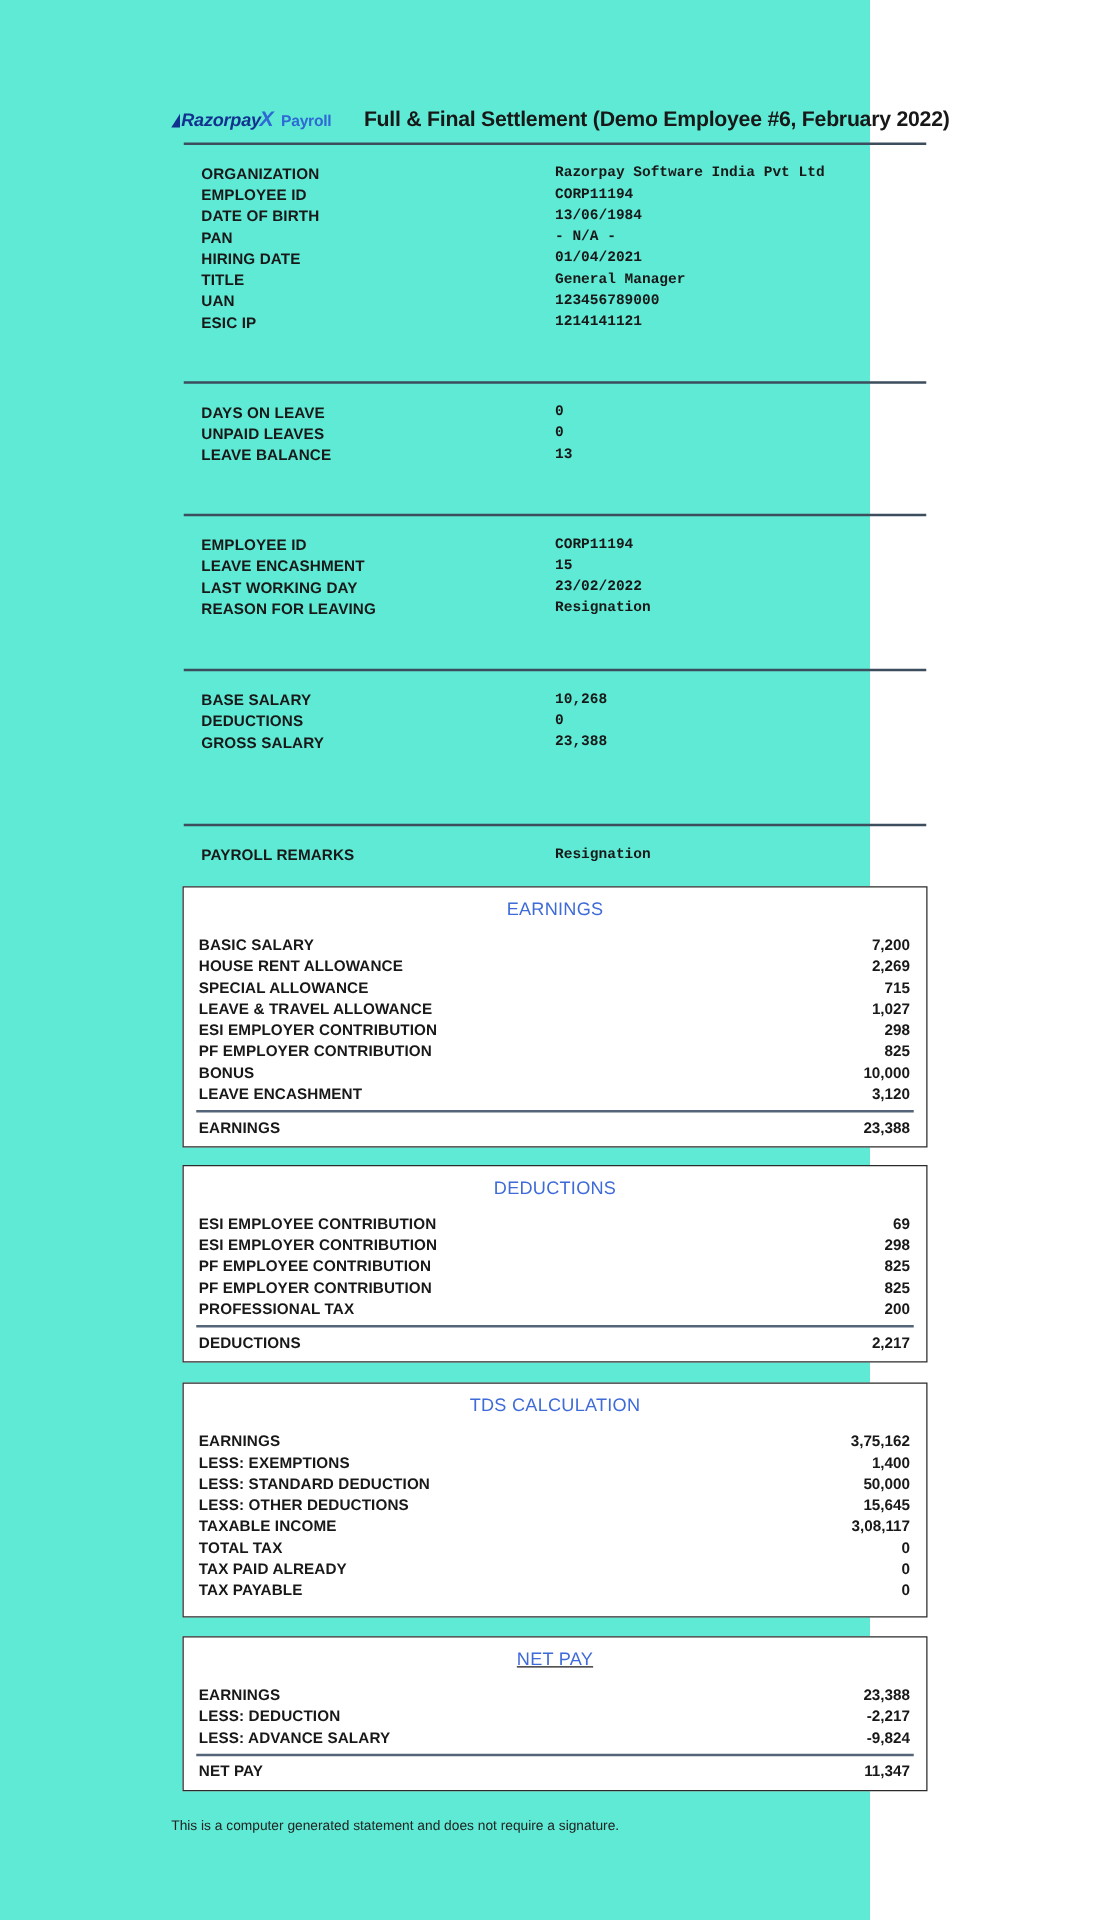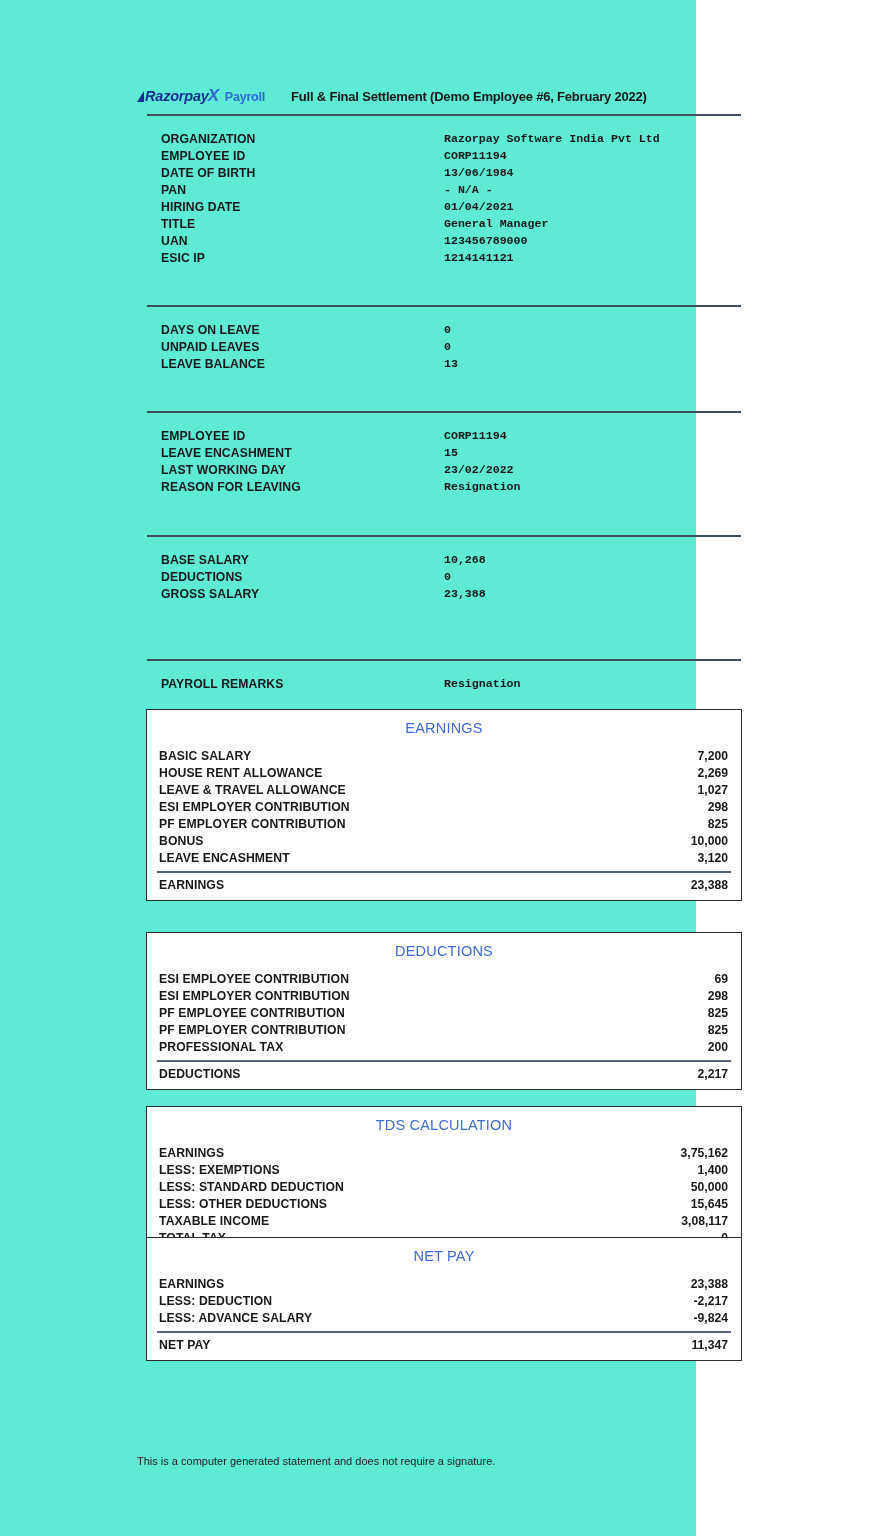--- a/index.html
+++ b/index.html
@@ -64,21 +64,21 @@
     margin-left: -1px;
   }
   .logo-payroll {
     color: #2f69d4;
     font-weight: bold;
     font-size: 12.5px;
     margin-left: 6px;
   }
   .doc-title {
     margin-left: 26px;
-    font-size: 13px;
+    font-size: 17px;
     font-weight: bold;
     color: #181818;
     white-space: nowrap;
     letter-spacing: -0.2px;
   }
 
   
   .rule {
     position: absolute;
     left: 147px;
@@ -302,20 +302,24 @@
     <div class="card-body" id="earnings-rows">
         <div class="line-row">
           <span class="line-label">BASIC SALARY</span>
           <span class="line-value">7,200</span>
         </div>
         <div class="line-row">
           <span class="line-label">HOUSE RENT ALLOWANCE</span>
           <span class="line-value">2,269</span>
         </div>
         <div class="line-row">
+          <span class="line-label">SPECIAL ALLOWANCE</span>
+          <span class="line-value">715</span>
+        </div>
+        <div class="line-row">
           <span class="line-label">LEAVE &amp; TRAVEL ALLOWANCE</span>
           <span class="line-value">1,027</span>
         </div>
         <div class="line-row">
           <span class="line-label">ESI EMPLOYER CONTRIBUTION</span>
           <span class="line-value">298</span>
         </div>
         <div class="line-row">
           <span class="line-label">PF EMPLOYER CONTRIBUTION</span>
           <span class="line-value">825</span>
@@ -401,21 +405,21 @@
           <span class="line-value">0</span>
         </div>
         <div class="line-row">
           <span class="line-label">TAX PAYABLE</span>
           <span class="line-value">0</span>
         </div>
       </div>
     <div style="height:12px;"></div>
   </div>
 
-  <div class="card" style="top:1237px;">
+  <div class="card" style="top:1309px;text-decoration:underline;">
     <div class="card-title" style="padding-top:10px;padding-bottom:12px;">NET PAY</div>
     <div class="card-body" id="netpay-rows">
         <div class="line-row">
           <span class="line-label">EARNINGS</span>
           <span class="line-value">23,388</span>
         </div>
         <div class="line-row">
           <span class="line-label">LESS: DEDUCTION</span>
           <span class="line-value">-2,217</span>
         </div>

